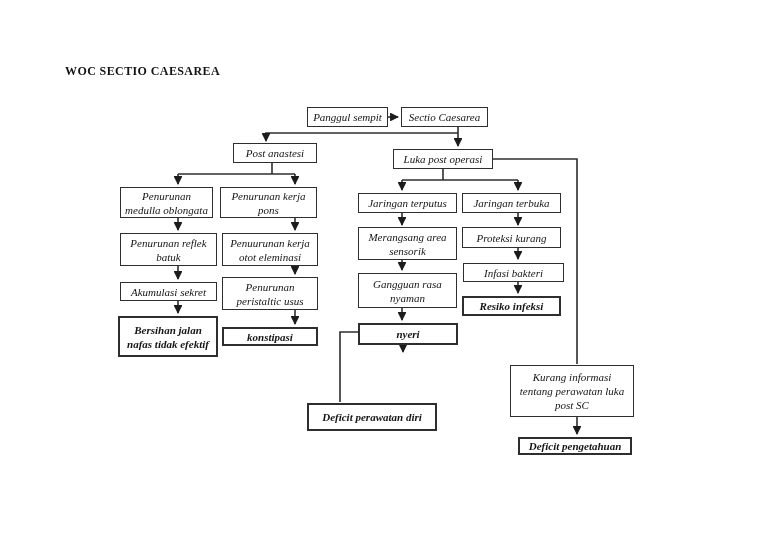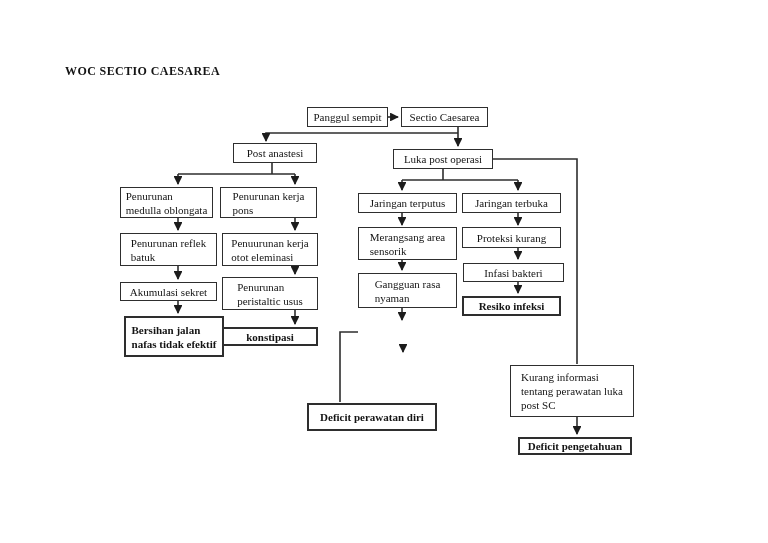--- a/index.html
+++ b/index.html
@@ -14,23 +14,24 @@
   .doc-title{
     position:absolute;left:65px;top:64px;
     font-size:12px;font-weight:bold;letter-spacing:.4px;
     white-space:nowrap;
   }
   .edges{position:absolute;left:0;top:0;width:768px;height:543px;}
   .node{
     position:absolute;box-sizing:border-box;
     border:1.5px solid #2e2e2e;background:#ffffff;
     display:flex;align-items:center;justify-content:center;
-    white-space:pre-line;
+    text-align:center;white-space:pre-line;
     font-size:11px;line-height:14px;
     padding:0 2px;
+    font-style:italic;
   }
   .node.bold{font-weight:bold;border-width:2px;}
 </style>
 </head>
 <body>
 
 <div class="canvas">
 
   <div class="doc-title">WOC SECTIO CAESAREA</div>
 
@@ -77,31 +78,32 @@
 medulla oblongata</div>
   <div class="node" style="left:220px;top:187px;width:97px;height:31px">Penurunan kerja
 pons</div>
   <div class="node" style="left:120px;top:233px;width:97px;height:33px">Penurunan reflek
 batuk</div>
   <div class="node" style="left:222px;top:233px;width:96px;height:33px">Penuurunan kerja
 otot eleminasi</div>
   <div class="node" style="left:120px;top:282px;width:97px;height:19px">Akumulasi sekret</div>
   <div class="node" style="left:222px;top:277px;width:96px;height:33px">Penurunan
 peristaltic usus</div>
-  <div class="node bold" style="left:124px;top:316px;width:100px;height:41px">Bersihan jalan
+  <div class="node bold" style="left:118px;top:316px;width:100px;height:41px">Bersihan jalan
 nafas tidak efektif</div>
   <div class="node bold" style="left:222px;top:327px;width:96px;height:19px">konstipasi</div>
   <div class="node" style="left:358px;top:193px;width:99px;height:20px">Jaringan terputus</div>
   <div class="node" style="left:462px;top:193px;width:99px;height:20px">Jaringan terbuka</div>
   <div class="node" style="left:358px;top:227px;width:99px;height:33px">Merangsang area
 sensorik</div>
   <div class="node" style="left:462px;top:227px;width:99px;height:21px">Proteksi kurang</div>
   <div class="node" style="left:463px;top:263px;width:101px;height:19px">Infasi bakteri</div>
   <div class="node bold" style="left:462px;top:296px;width:99px;height:20px">Resiko infeksi</div>
   <div class="node" style="left:358px;top:273px;width:99px;height:35px">Gangguan rasa
 nyaman</div>
+  <div class="node bold" style="left:358px;top:323px;width:100px;height:22px">nyeri</div>
   <div class="node bold" style="left:307px;top:403px;width:130px;height:28px">Deficit perawatan diri</div>
   <div class="node" style="left:510px;top:365px;width:124px;height:52px">Kurang informasi
 tentang perawatan luka
 post SC</div>
   <div class="node bold" style="left:518px;top:437px;width:114px;height:18px">Deficit pengetahuan</div>
 
 </div>
 
 </body></html>

